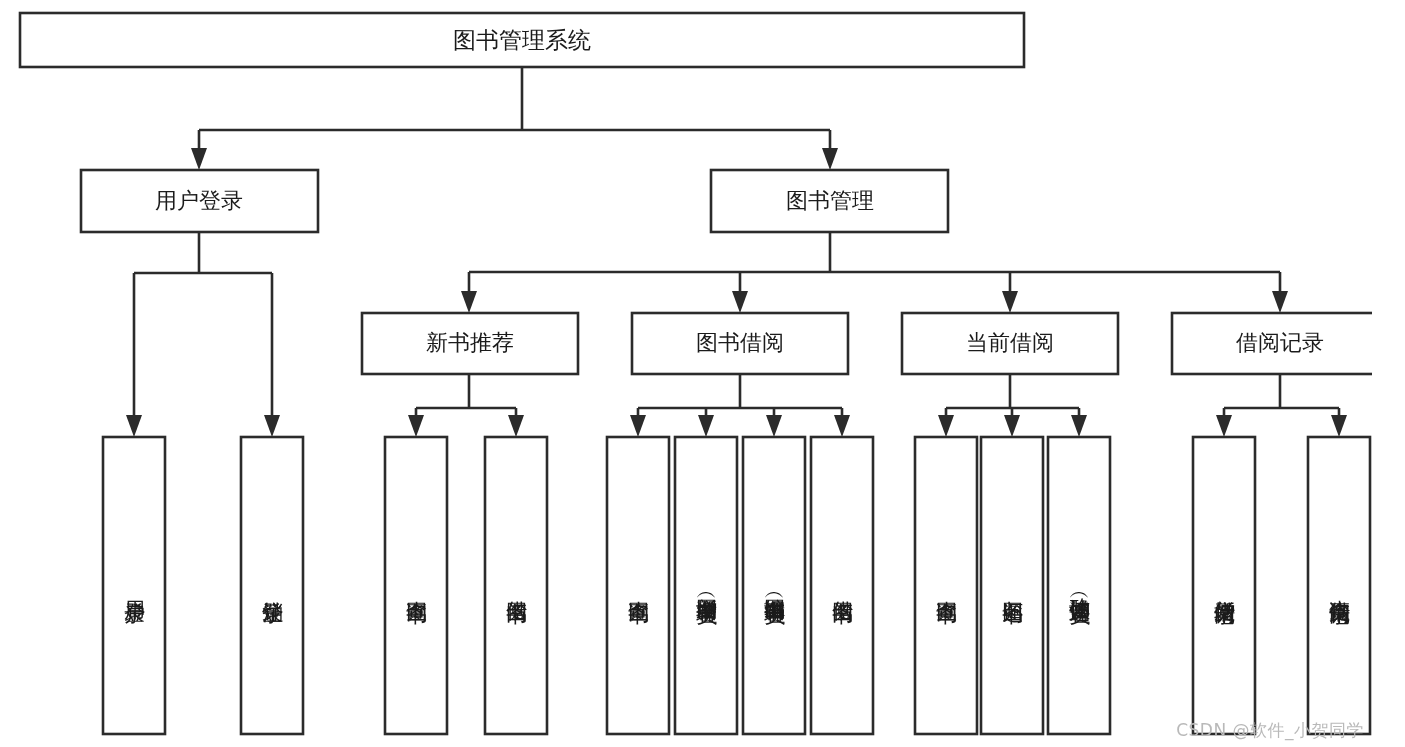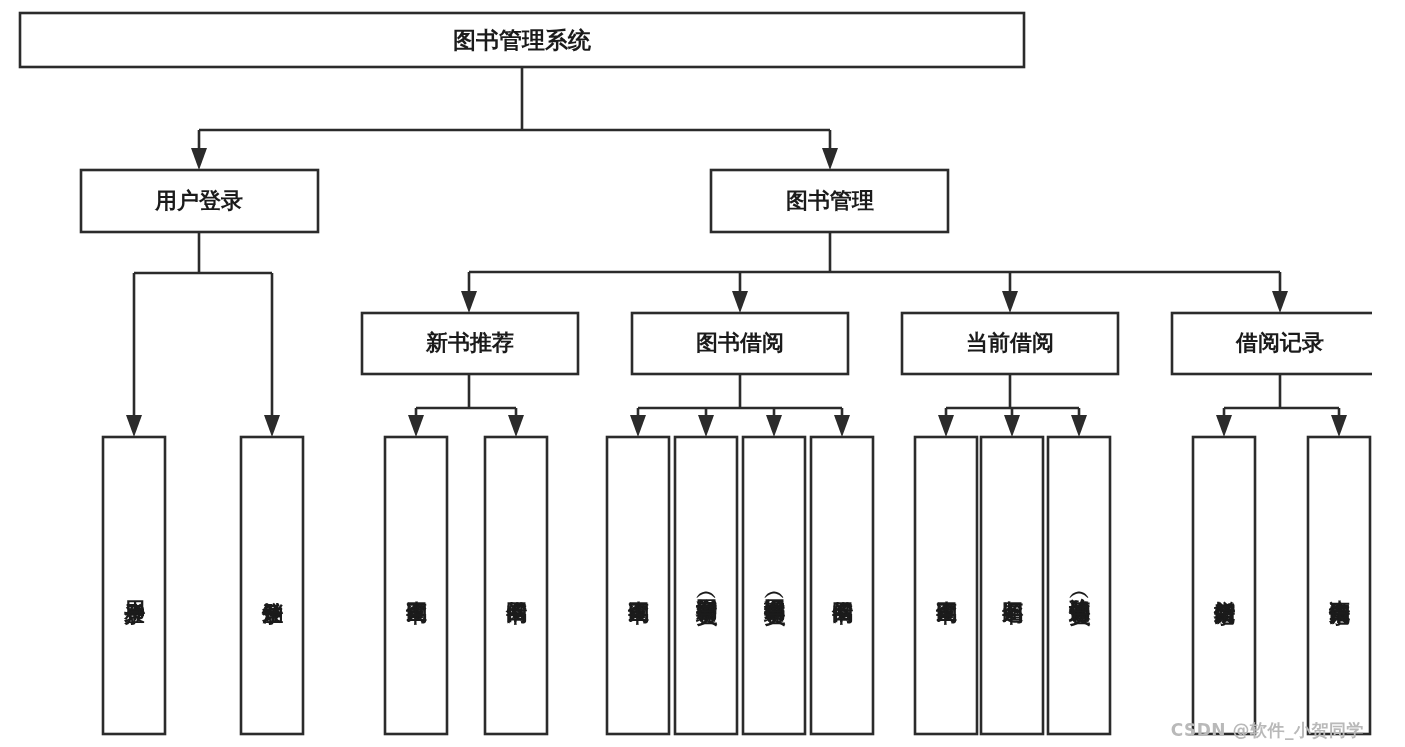--- a/index.html
+++ b/index.html
@@ -9,21 +9,20 @@
   }
   body {
     font-family: "DejaVu Sans", "Liberation Sans", sans-serif;
   }
   #diagram-root {
     position: relative;
     width: 1372px;
     height: 747px;
     background: #ffffff;
     overflow: hidden;
-    font-weight: bold;
   }
   svg.canvas {
     position: absolute;
     left: 0;
     top: 0;
     width: 1405px;
     height: 747px;
   }
   .node-rect {
     fill: #ffffff;

